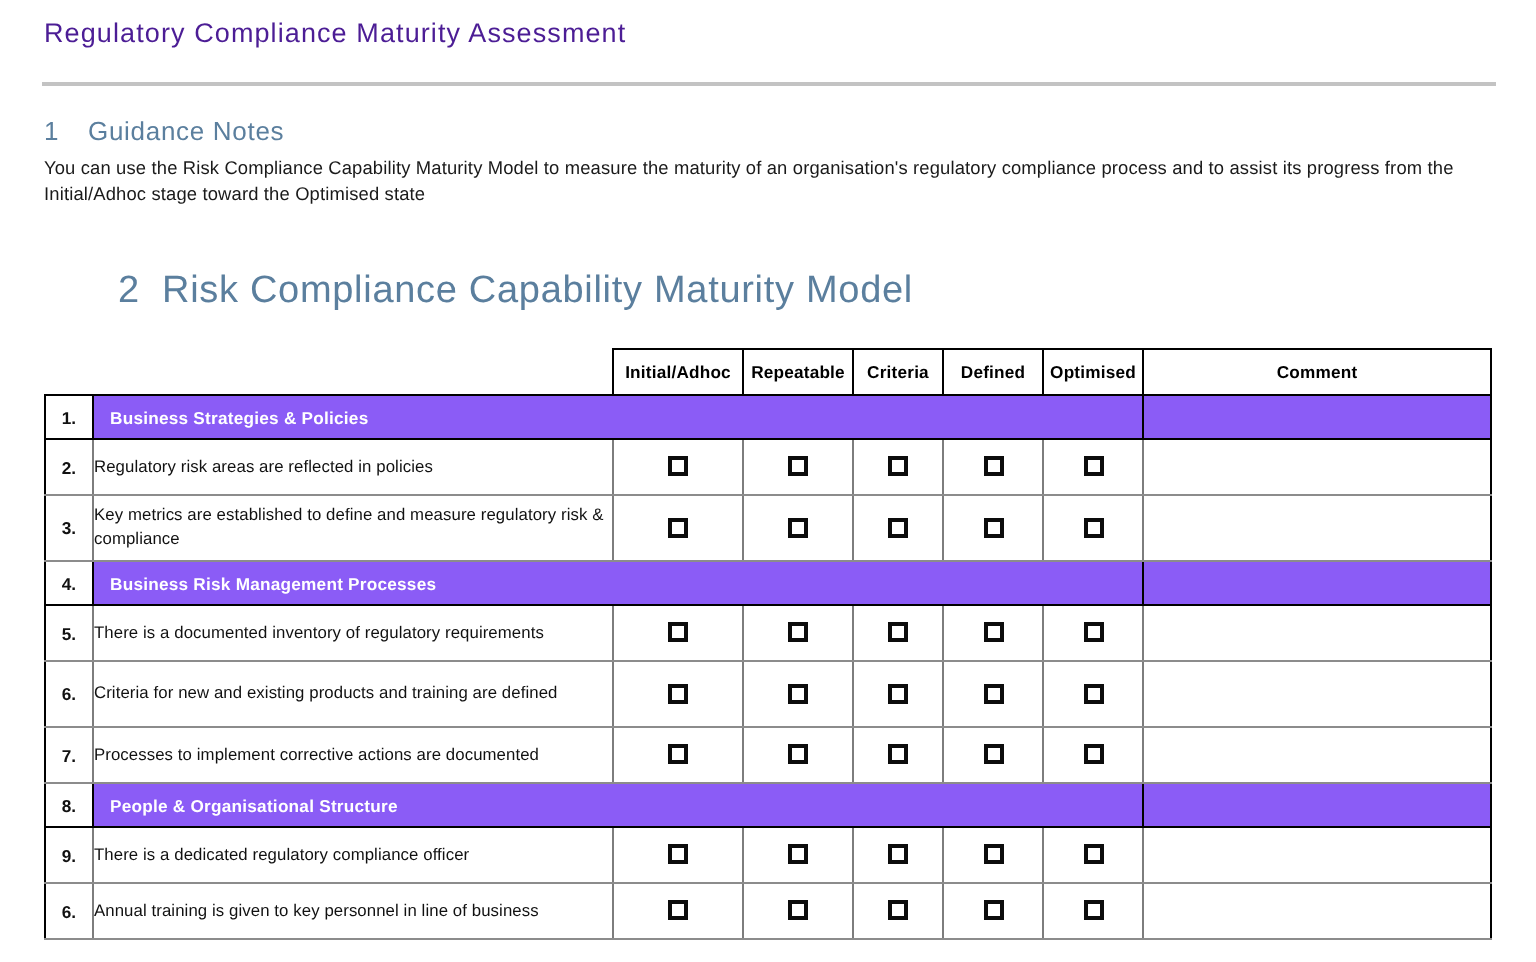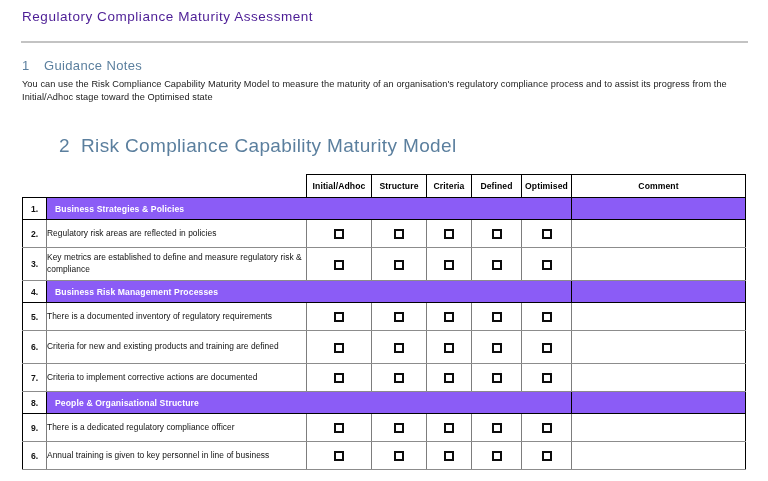--- a/index.html
+++ b/index.html
@@ -210,21 +210,21 @@
       <col class="c-defined">
         <col class="c-managed">
         <col class="c-optim">
         <col class="c-comment">
     </colgroup>
     <thead>
       <tr>
         <th class="blank-num"></th>
         <th class="blank-desc"></th>
         <th>Initial/Adhoc</th>
-        <th>Structure</th>
+        <th>Repeatable</th>
         <th>Criteria</th>
         <th>Defined</th>
         <th>Optimised</th>
         <th class="th-comment">Comment</th>
       </tr>
     </thead>
     <tbody>
 
       <tr class="section-row r-h22">
         <td class="num-cell">1.</td>
@@ -277,21 +277,21 @@
         <td class="check-cell"><span class="checkbox"></span></td>
         <td class="check-cell"><span class="checkbox"></span></td>
         <td class="check-cell"><span class="checkbox"></span></td>
         <td class="check-cell"><span class="checkbox"></span></td>
         <td class="check-cell"><span class="checkbox"></span></td>
         <td class="comment-cell"></td>
       </tr>
 
       <tr class="item-row r-h28">
         <td class="num-cell">7.</td>
-        <td class="desc-cell">Criteria to implement corrective actions are documented</td>
+        <td class="desc-cell">Processes to implement corrective actions are documented</td>
         <td class="check-cell"><span class="checkbox"></span></td>
         <td class="check-cell"><span class="checkbox"></span></td>
         <td class="check-cell"><span class="checkbox"></span></td>
         <td class="check-cell"><span class="checkbox"></span></td>
         <td class="check-cell"><span class="checkbox"></span></td>
         <td class="comment-cell"></td>
       </tr>
 
       <tr class="section-row r-h22">
         <td class="num-cell">8.</td>

